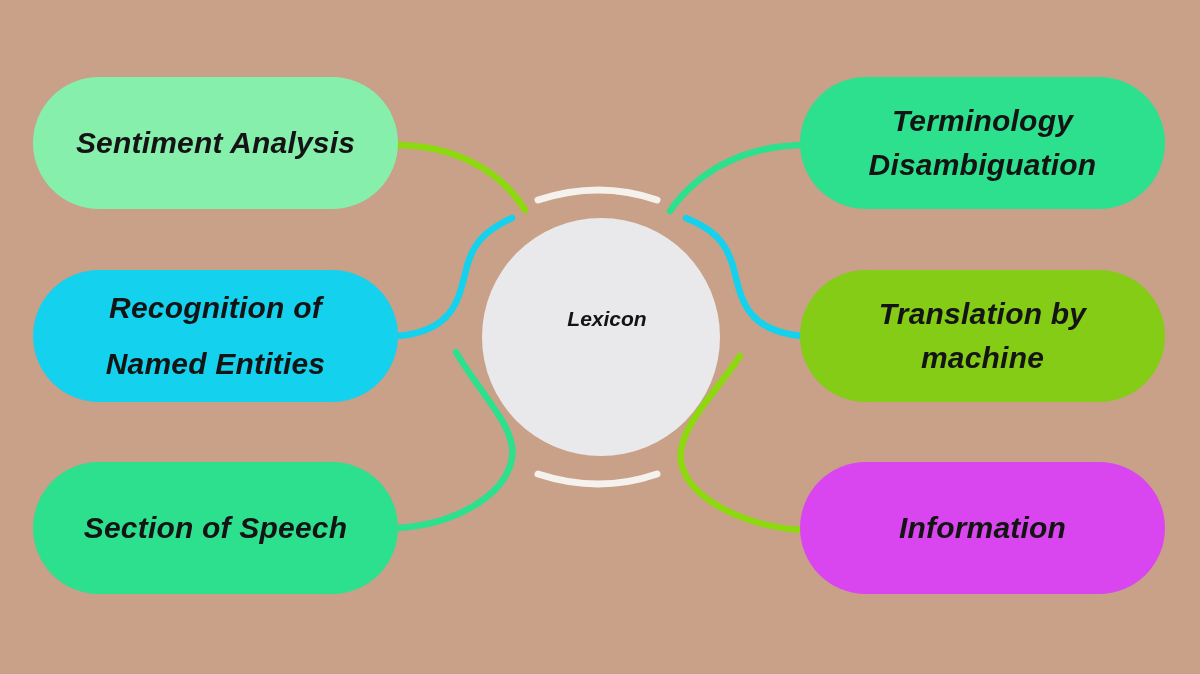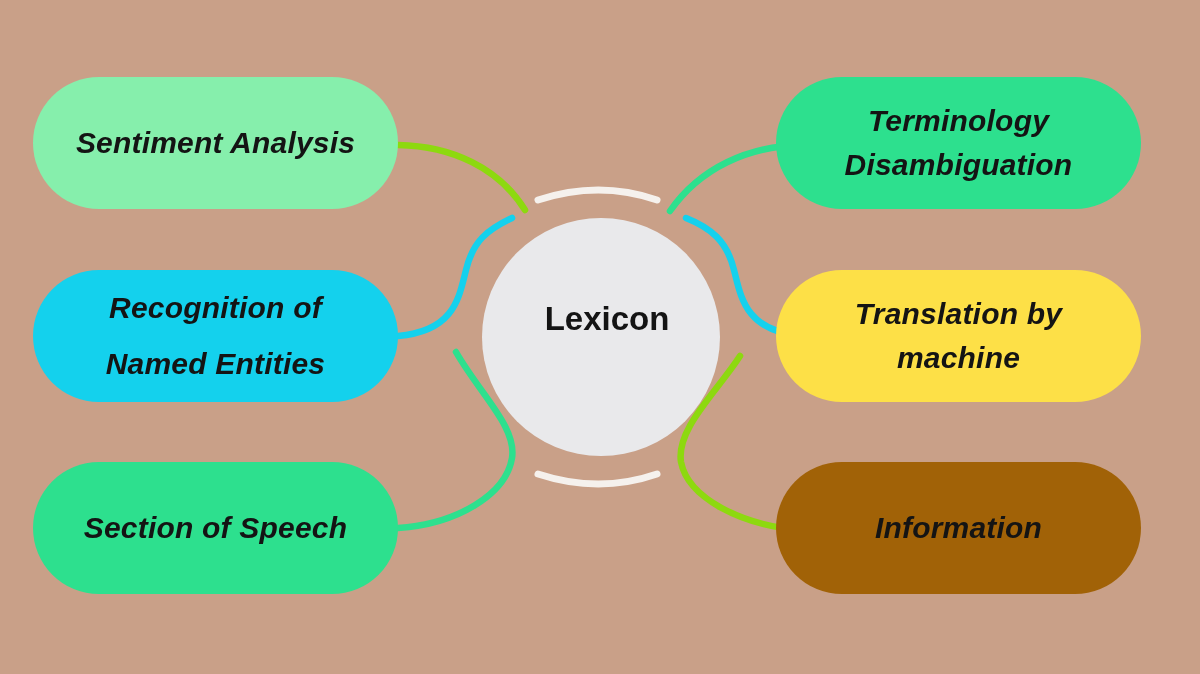--- a/index.html
+++ b/index.html
@@ -37,21 +37,21 @@
     text-align: center;
     font-weight: bold;
     font-style: italic;
     font-size: 30px;
     line-height: 1.48;
     color: #141414;
     letter-spacing: 0.2px;
   }
   .node span { display: block; white-space: nowrap; }
   .node-left   { left: 33px; }
-  .node-right  { left: 776px; }
+  .node-right  { left: 800px; }
   .row-top     { top: 77px; }
   .row-mid     { top: 270px; }
   .row-bottom  { top: 462px; }
   .center-node {
     position: absolute;
     left: 482px;
     top: 218px;
     width: 238px;
     height: 238px;
     border-radius: 50%;
@@ -59,21 +59,22 @@
     display: flex;
     flex-direction: column;
     align-items: center;
     justify-content: center;
     text-align: center;
     padding-bottom: 0;
     box-sizing: border-box;
   }
   .center-text {
     font-weight: bold;
-    font-size: 33px;
+    font-style: italic;
+    font-size: 21px;
     line-height: 1.38;
     color: #141414;
     transform: translateY(-18px);
     margin-left: 12px;
   }
   .center-text span { display: block; white-space: nowrap; }
 </style>
 </head>
 <body>
 
@@ -102,26 +103,26 @@
 
   <div class="node node-left row-bottom" data-bind-bg="nodes.2.color" style="background: rgb(45, 224, 142); gap: 24px;">
     <span data-bind="nodes.2.line1">Section of Speech</span>
   </div>
 
   <div class="node node-right row-top" data-bind-bg="nodes.3.color" style="background: rgb(45, 224, 142);">
     <span data-bind="nodes.3.line1">Terminology</span>
     <span data-bind="nodes.3.line2">Disambiguation</span>
   </div>
 
-  <div class="node node-right row-mid" data-bind-bg="nodes.4.color" style="background: #fde047;">
+  <div class="node node-right row-mid" data-bind-bg="nodes.4.color" style="background: #84cc16;">
     <span data-bind="nodes.4.line1">Translation by</span>
     <span data-bind="nodes.4.line2">machine</span>
   </div>
 
-  <div class="node node-right row-bottom" data-bind-bg="nodes.5.color" style="background: #a16207;">
+  <div class="node node-right row-bottom" data-bind-bg="nodes.5.color" style="background: #d946ef;">
     <span data-bind="nodes.5.line1">Information</span>
   </div>
 
   <div class="center-node" data-bind-bg="colors.center_circle" style="background: rgb(233, 233, 235);">
     <div class="center-text">
       <span data-bind="center.line1">Lexicon</span>
     </div>
   </div>
 
 </div>

